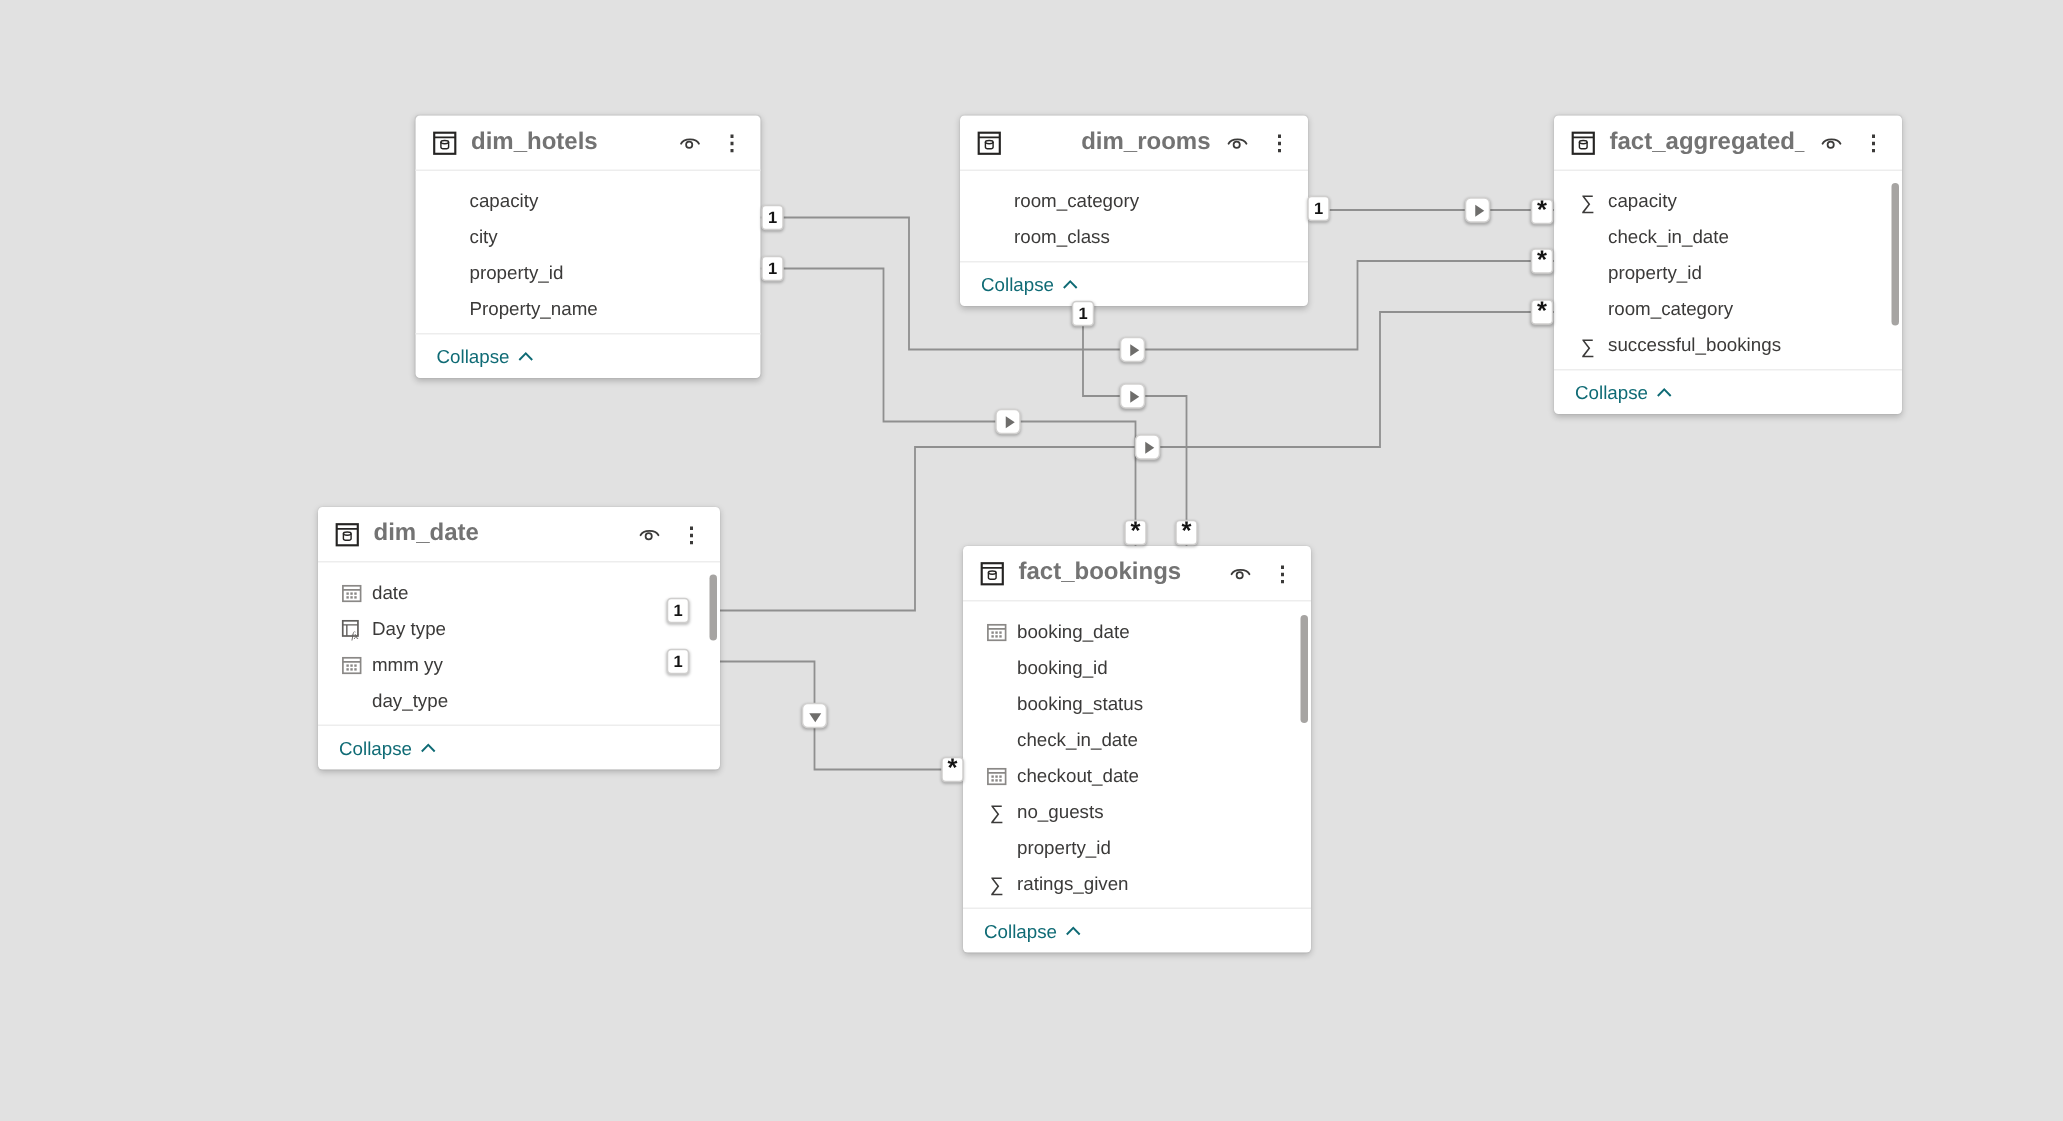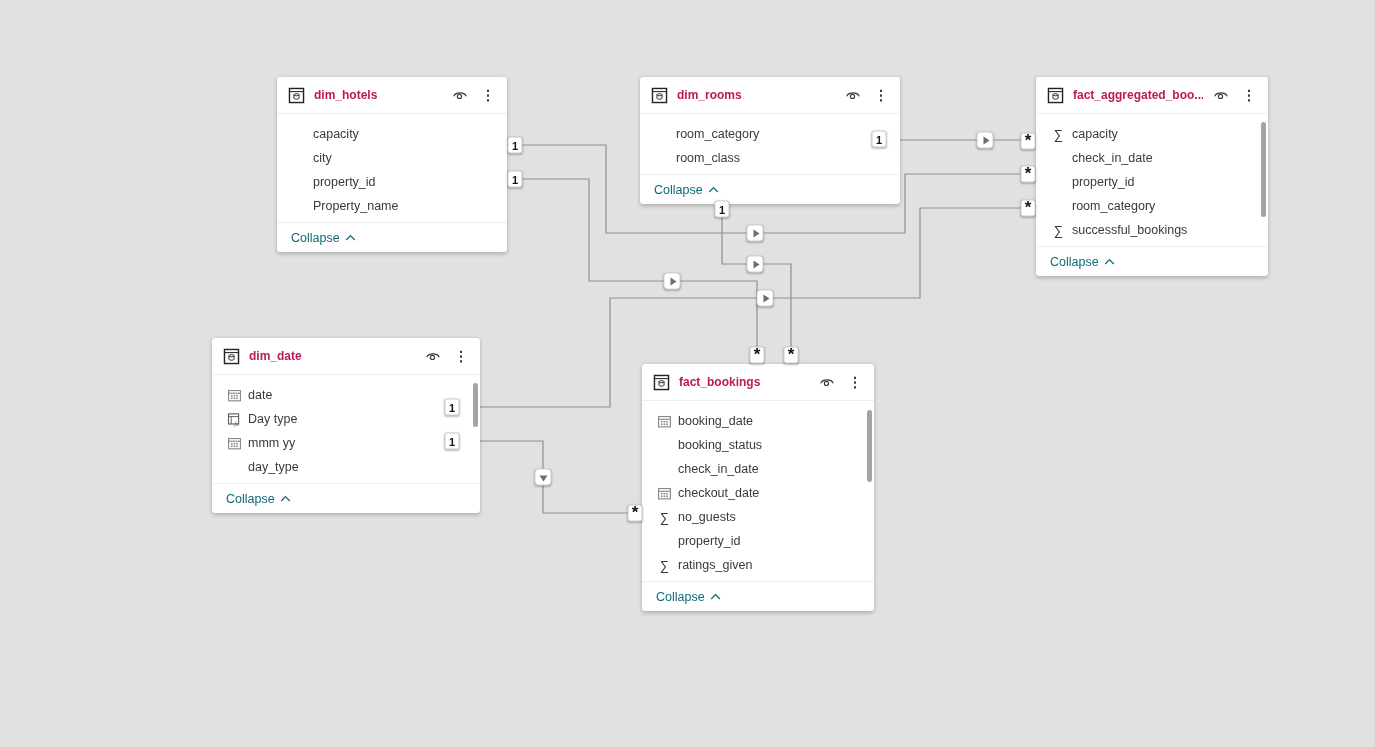--- a/index.html
+++ b/index.html
@@ -13,21 +13,21 @@
 
   .card{
     position:absolute;background:#fff;border-radius:3px;
     box-shadow:0 1.6px 4px rgba(0,0,0,.22), 0 0 1px rgba(0,0,0,.12);
   }
   .card-header{
     height:36px;display:flex;align-items:center;gap:8px;
     padding:0 9px 0 10px;border-bottom:1px solid #ededed;
   }
   .t-title{
-    flex:1;font-size:12px;font-weight:bold;color:#be185d;
+    flex:1;font-size:16px;font-weight:bold;color:#737373;
     white-space:nowrap;overflow:hidden;
   }
   .hdr-btn{width:20px;height:22px;display:flex;align-items:center;justify-content:center;cursor:pointer;}
   .kebab{font-size:14px;color:#3b3a39;font-weight:bold;line-height:1;}
 
   .fields{padding:8px 0 4px 0;}
   .frow{height:24px;display:flex;align-items:center;padding-left:9px;cursor:pointer;}
   .ficon{width:27px;display:flex;align-items:center;justify-content:center;color:#3b3a39;}
   .sigma{font-size:13px;color:#3b3a39;line-height:1;}
   .flabel{font-size:12.5px;color:#3b3a39;white-space:nowrap;}
@@ -109,21 +109,21 @@
           <div class="flabel">Property_name</div>
         </div>
       </div>
       <div class="collapse-row">
         <div class="collapse-label" style="color: rgb(15, 107, 117);">Collapse</div>
         <svg width="11" height="8" viewBox="0 0 11 8">
           <polyline points="1.2,6 5.5,1.6 9.8,6" fill="none" stroke="#0f6b75" stroke-width="1.3"></polyline>
         </svg>
       </div>
     </div>
-    <div class="card" style="left: 640px; top: 77px; width: 260px;">
+    <div class="card" style="left: 640px; top: 77px; width: 232px; text-align: right;">
       <div class="card-header">
         <svg width="19" height="19" viewBox="0 0 20 20">
           <rect x="2.6" y="2.6" width="14.8" height="14.8" fill="none" stroke="#252423" stroke-width="1.5"></rect>
           <line x1="2.6" y1="5.9" x2="17.4" y2="5.9" stroke="#252423" stroke-width="1.1"></line>
           <ellipse cx="10" cy="9.2" rx="2.7" ry="1.1" fill="none" stroke="#252423" stroke-width="1"></ellipse>
           <path d="M7.3 9.2 V12.8 A2.7 1.1 0 0 0 12.7 12.8 V9.2" fill="none" stroke="#252423" stroke-width="1"></path>
         </svg>
         <div class="t-title">dim_rooms</div>
         <div class="hdr-btn">
           <svg width="18" height="18" viewBox="0 0 20 20">
@@ -309,20 +309,24 @@
               <rect x="7" y="7.4" width="1.7" height="1.7" fill="#8a8886"></rect>
               <rect x="7" y="10.1" width="1.7" height="1.7" fill="#8a8886"></rect>
               <rect x="9.8" y="7.4" width="1.7" height="1.7" fill="#8a8886"></rect>
               <rect x="9.8" y="10.1" width="1.7" height="1.7" fill="#8a8886"></rect>
             </svg>
           </div>
           <div class="flabel">booking_date</div>
         </div>
         <div class="frow">
           <div class="ficon"></div>
+          <div class="flabel">booking_id</div>
+        </div>
+        <div class="frow">
+          <div class="ficon"></div>
           <div class="flabel">booking_status</div>
         </div>
         <div class="frow">
           <div class="ficon"></div>
           <div class="flabel">check_in_date</div>
         </div>
         <div class="frow">
           <div class="ficon">
             <svg width="15" height="15" viewBox="0 0 16 16">
               <rect x="1.7" y="2.7" width="12.6" height="11" fill="none" stroke="#8a8886" stroke-width="1.2"></rect>

